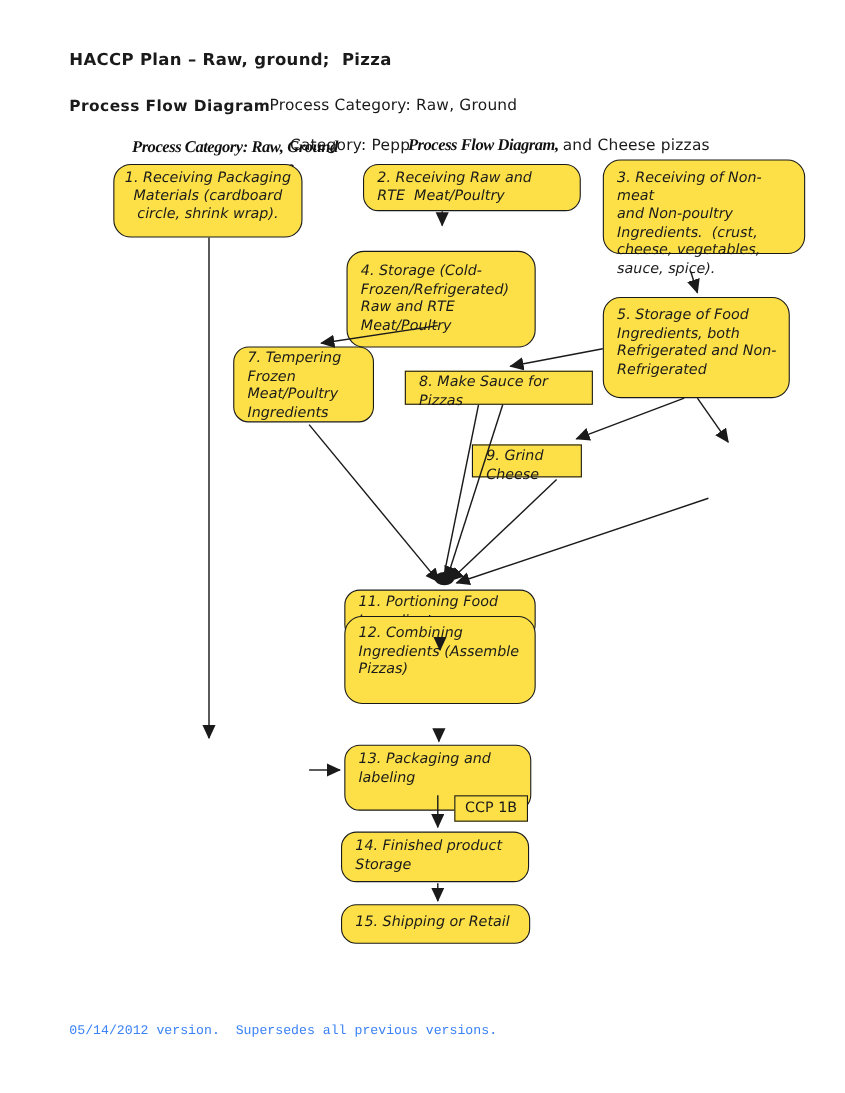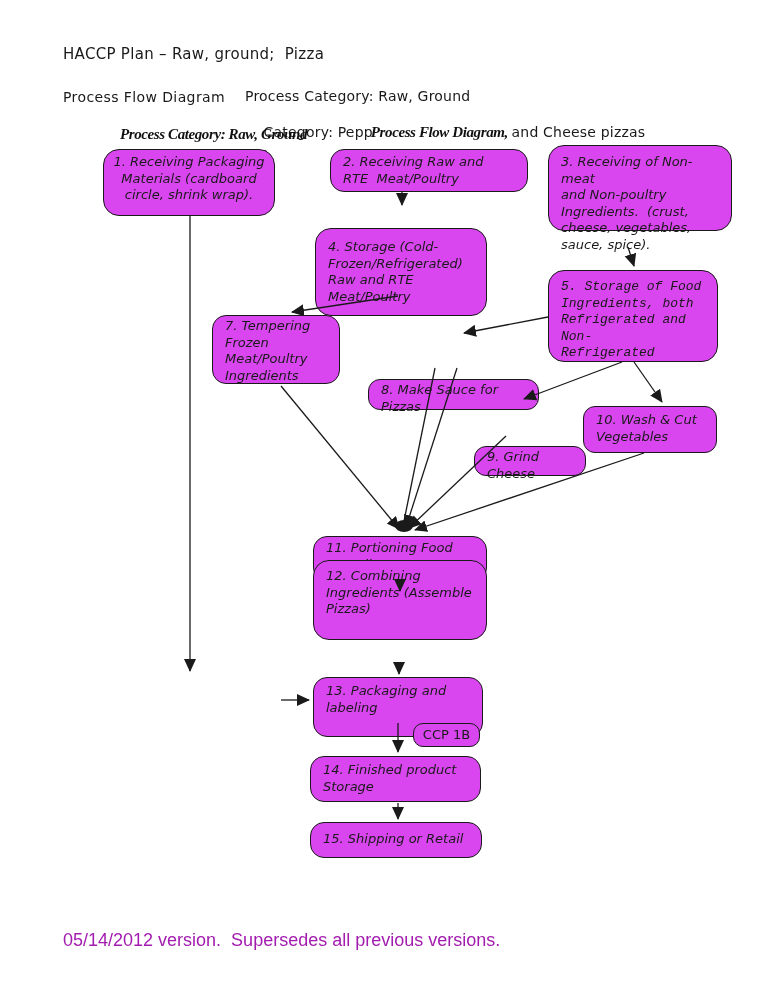--- a/index.html
+++ b/index.html
@@ -1,41 +1,41 @@
 <!DOCTYPE html>
 <html><head>
 <meta charset="utf-8">
 <style>
   html,body { margin:0; padding:0; background:#ffffff; }
   .page {
     position:relative; width:768px; height:994px; background:#ffffff;
     font-family:"DejaVu Sans", sans-serif; color:#1a1a1a; overflow:hidden;
   }
   .abs { position:absolute; }
-  .doc-title { font-weight:normal; font-size:15px; white-space:pre; letter-spacing:0.3px; }
-  .section-label { font-weight:normal; font-size:14px; letter-spacing:0.4px;text-align:right; }
+  .doc-title { font-weight:bold; font-size:15px; white-space:pre; letter-spacing:0.3px; }
+  .section-label { font-weight:bold; font-size:14px; letter-spacing:0.4px;text-align:right; }
   .hdr-line { font-size:14px; letter-spacing:0.2px; white-space:pre; }
   .overlay-serif {
     font-family:"Liberation Serif", serif; font-weight:bold; font-style:italic;
     font-size:15px; color:#111; letter-spacing:-0.4px; white-space:pre;
   }
   .hdr-line .overlay-serif { margin-left:-2px; margin-right:-1px; }
   .node {
-    position:absolute; box-sizing:border-box; background:#d946ef;
+    position:absolute; box-sizing:border-box; background:#fde047;
     border:1.5px solid #1a1a1a; border-radius:14px;
     font-style:italic; font-size:13px; line-height:16.5px;
     white-space:pre-wrap; padding:4px 8px 0 12px;
   }
   .r16 { border-radius:16px; }
-  .r10 { border-radius:12px;margin-top:42px; }
+  .r10 { border-radius:0; }
   .center { text-align:center; padding-left:8px; }
   .sharp { border-radius:0; font-style:normal; text-align:center; padding:0; line-height:22px; }
   .arrows { position:absolute; left:0; top:0; pointer-events:none; }
   .footer {
-    font-family:Liberation Sans, sans-serif; font-size:18px; color:#a21caf; white-space:pre;
+    font-family:Liberation Mono, monospace; font-size:12px; color:#3b82f6; white-space:pre;
   }
 </style>
 </head>
 <body>
 
 <div class="page">
 
   <div class="abs doc-title" style="left:63px; top:45px;">HACCP Plan – Raw, ground;  Pizza</div>
 
   <div class="abs section-label" style="left:63px; top:89px;">Process Flow Diagram</div>
@@ -61,51 +61,49 @@
 and Non-poultry
 Ingredients.  (crust,
 cheese, vegetables,
 sauce, spice).</div>
 
   <div class="node r16" style="left:315px; top:208px; width:172px; height:88px; padding-top:10px;margin-top:20px;">4. Storage (Cold-
 Frozen/Refrigerated)
 Raw and RTE
 Meat/Poultry</div>
 
-  <div class="node r16" style="left:548px; top:270px; width:170px; height:92px; padding-top:8px;font-family:Liberation Mono, monospace;">5. Storage of Food
+  <div class="node r16" style="left:548px; top:270px; width:170px; height:92px; padding-top:8px;">5. Storage of Food
 Ingredients, both
 Refrigerated and Non-
 Refrigerated</div>
 
   <div class="node" style="left:212px; top:315px; width:128px; height:69px; padding-top:2px;">7. Tempering
 Frozen
 Meat/Poultry
 Ingredients</div>
 
   <div class="node r10" style="left:368px; top:337px; width:171px; height:31px; padding-top:2px;">8. Make Sauce for
 Pizzas</div>
 
-  <div class="node r10" style="left:474px; top:404px; width:112px; height:30px; padding-top:2px;">9. Grind
+  <div class="node r10" style="left:429px; top:404px; width:100px; height:30px; padding-top:2px;">9. Grind
 Cheese</div>
 
-  <div class="node" style="left:583px; top:406px; width:134px; height:47px; padding-top:5px; border-radius:12px;">10. Wash &amp; Cut
-Vegetables</div>
 
   <div class="node" style="left:313px; top:536px; width:174px; height:46px; padding-top:3px;">11. Portioning Food
 Ingredients</div>
 
   <div class="node r16" style="left:313px; top:560px; width:174px; height:80px; padding-top:7px;">12. Combining
 Ingredients (Assemble
 Pizzas)</div>
 
 
   <div class="node" style="left:313px; top:677px; width:170px; height:60px; padding-top:5px;">13. Packaging and
 labeling</div>
 
-  <div class="node sharp" style="left:413px; top:723px; width:67px; height:24px; font-size:13px;border-radius:10px;">CCP 1B</div>
+  <div class="node sharp" style="left:413px; top:723px; width:67px; height:24px; font-size:13px;">CCP 1B</div>
 
   <div class="node" style="left:310px; top:756px; width:171px; height:46px; padding-top:5px;">14. Finished product
 Storage</div>
 
   <div class="node" style="left:310px; top:822px; width:172px; height:36px; padding-top:8px;">15. Shipping or Retail</div>
 
   <svg class="arrows" width="768" height="994" viewBox="0 0 768 994">
     <defs>
       <marker id="ah" markerUnits="userSpaceOnUse" markerWidth="16" markerHeight="14" refX="12" refY="6" orient="auto">
         <path d="M0,0 L13,6 L0,12 Z" fill="#1a1a1a"></path>

